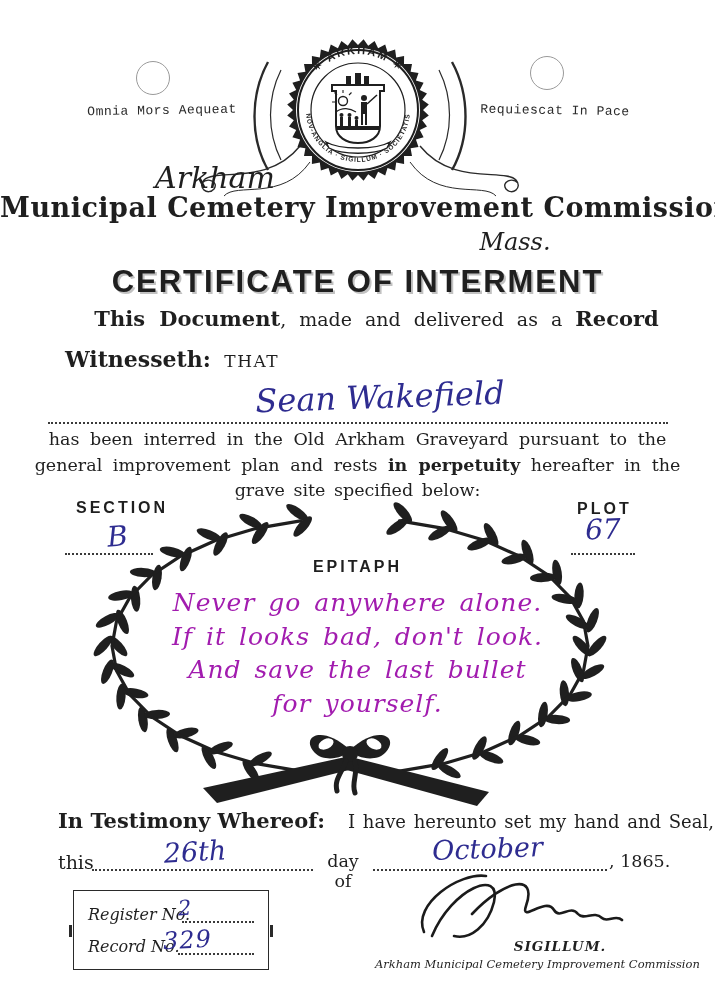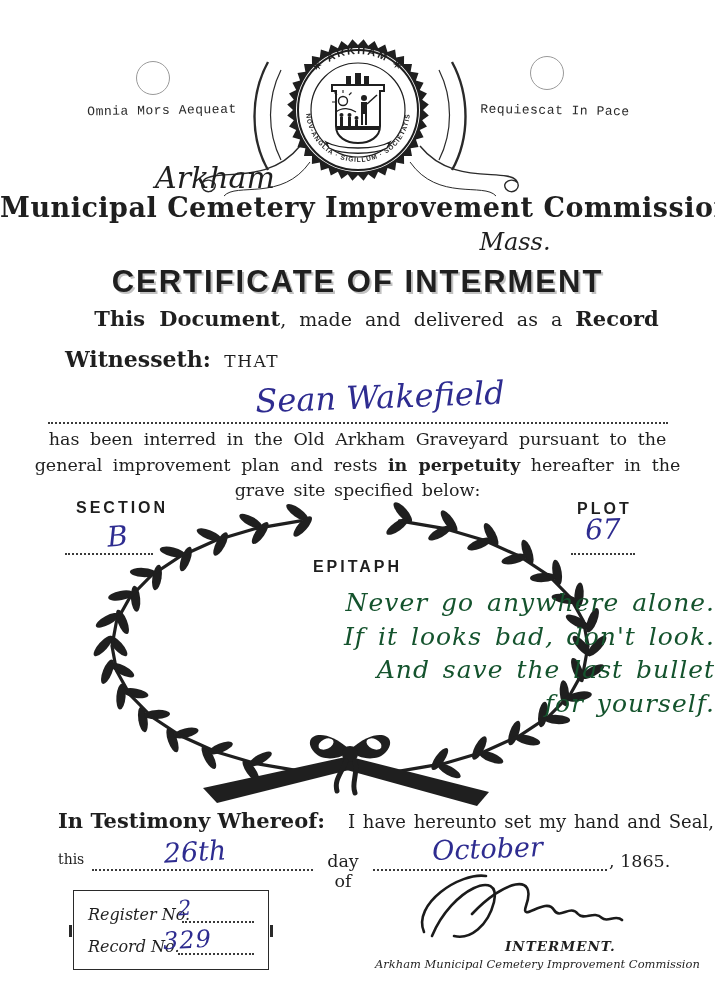--- a/index.html
+++ b/index.html
@@ -5,21 +5,21 @@
   html,body{margin:0;padding:0;background:#ffffff;}
   .page{position:relative;width:715px;height:1000px;background:#ffffff;color:#1f1f1f;
         font-family:"DejaVu Serif", serif;overflow:hidden;}
   .abs{position:absolute;}
   .ctr{text-align:center;}
   .mono{font-family:"Liberation Mono", monospace;font-size:13px;letter-spacing:.5px;color:#2a2a2a;}
   .script{font-family:"DejaVu Serif", serif;font-style:italic;}
   .bl{font-family:"DejaVu Serif", serif;font-weight:bold;}           
   .stencil{font-family:"Liberation Sans", sans-serif;font-weight:bold;margin-top:8px;}
   .hand{font-family:"DejaVu Serif", serif;font-style:italic;color:#2e2c90;}
-  .hand-ep{font-family:"DejaVu Serif", serif;font-style:italic;color:#14532d;text-align:right;}
+  .hand-ep{font-family:"DejaVu Serif", serif;font-style:italic;color:#a21caf;}
   .dots{border-bottom:2px dotted #3a3a3a;}
   .punch{width:32px;height:32px;border:1.5px solid #9a9a9a;border-radius:50%;}
   .title-main{font-size:31px;letter-spacing:2px;text-shadow:2px 2px 0 #c2c2c2;white-space:nowrap;}
   .commission{font-size:27px;white-space:nowrap;letter-spacing:.5px;}
   .para{font-size:17.5px;word-spacing:5px;white-space:nowrap;}
   .label-sm{font-size:16px;letter-spacing:3px;}
   svg{display:block;}
 </style>
 </head>
 <body>
@@ -194,21 +194,21 @@
     <div class="hand-ep" style="font-size:25px;line-height:33.5px;letter-spacing:1px;word-spacing:4px;">If it looks bad, don't look.</div>
     <div class="hand-ep" style="font-size:25px;line-height:33.5px;letter-spacing:1px;word-spacing:4px;">And save the last bullet</div>
     <div class="hand-ep" style="font-size:25px;line-height:33.5px;letter-spacing:1px;word-spacing:4px;">for yourself.</div>
   </div>
 
   <div class="abs" style="left:58px;top:808px;white-space:nowrap;">
     <span class="bl" style="font-size:21px;">In Testimony Whereof:</span>
     <span style="font-size:18px;margin-left:18px;word-spacing:2px;">I have hereunto set my hand and Seal,</span>
   </div>
 
-  <div class="abs" style="left:58px;top:851px;font-size:14px;">this</div>
+  <div class="abs" style="left:58px;top:851px;font-size:19px;">this</div>
   <div class="abs dots" style="left:92px;top:853px;width:221px;height:16px;"></div>
   <div class="abs hand ctr" style="left:120px;top:836px;width:150px;font-size:27px;transform:rotate(-3deg);">26th</div>
   <div class="abs ctr" style="left:317px;top:851px;width:52px;font-size:17.5px;">day of</div>
   <div class="abs dots" style="left:373px;top:853px;width:234px;height:16px;"></div>
   <div class="abs hand ctr" style="left:390px;top:833px;width:195px;font-size:27px;transform:rotate(-2deg);">October</div>
   <div class="abs" style="left:609px;top:851px;font-size:17.5px;">, 1865.</div>
 
   <div class="abs" style="left:73px;top:890px;width:194px;height:78px;border:1.5px solid #2a2a2a;">
     <div class="abs" style="left:-5px;top:34px;width:3px;height:12px;background:#2a2a2a;"></div>
     <div class="abs" style="right:-5px;top:34px;width:3px;height:12px;background:#2a2a2a;"></div>
@@ -220,16 +220,16 @@
   <div class="abs hand" style="left:178px;top:896px;font-size:21px;transform:rotate(-4deg);">2</div>
   <div class="abs hand" style="left:163px;top:926px;font-size:24px;transform:rotate(-3deg);letter-spacing:1px;">329</div>
 
   <svg class="abs" style="left:410px;top:866px;" width="230" height="78" viewBox="0 0 230 78">
     <g fill="none" stroke="#1b1b1b" stroke-width="2.6" stroke-linecap="round">
       <path d="M14,66 C2,38 50,6 76,10"></path>
       <path d="M22,70 C42,22 92,2 84,36 C78,60 60,74 44,70"></path>
       <path d="M62,48 C94,14 128,6 116,40 C110,58 136,30 144,44 C150,54 160,38 168,48 C174,55 184,44 192,52 C197,57 206,48 212,54"></path>
     </g>
   </svg>
-  <div class="abs ctr" style="left:505px;top:938px;width:110px;font-family:'DejaVu Serif',serif;font-style:italic;font-weight:bold;font-size:13.5px;letter-spacing:1px;">INTERMENT.</div>
+  <div class="abs ctr" style="left:505px;top:938px;width:110px;font-family:'DejaVu Serif',serif;font-style:italic;font-weight:bold;font-size:13.5px;letter-spacing:1px;">SIGILLUM.</div>
   <div class="abs ctr script" style="left:375px;top:957px;width:245px;font-size:11.5px;white-space:nowrap;">Arkham Municipal Cemetery Improvement Commission</div>
 
 </div>
 
 </body></html>

